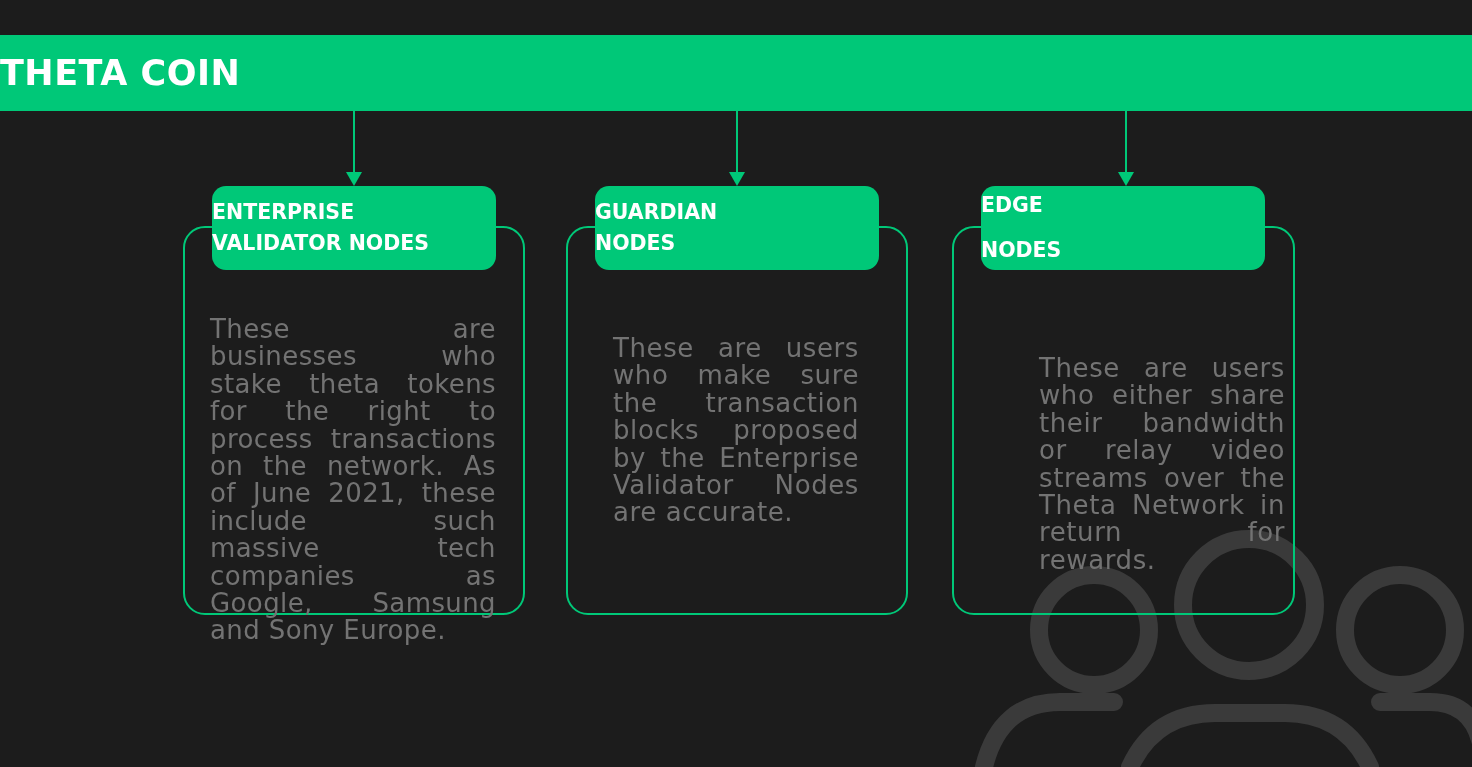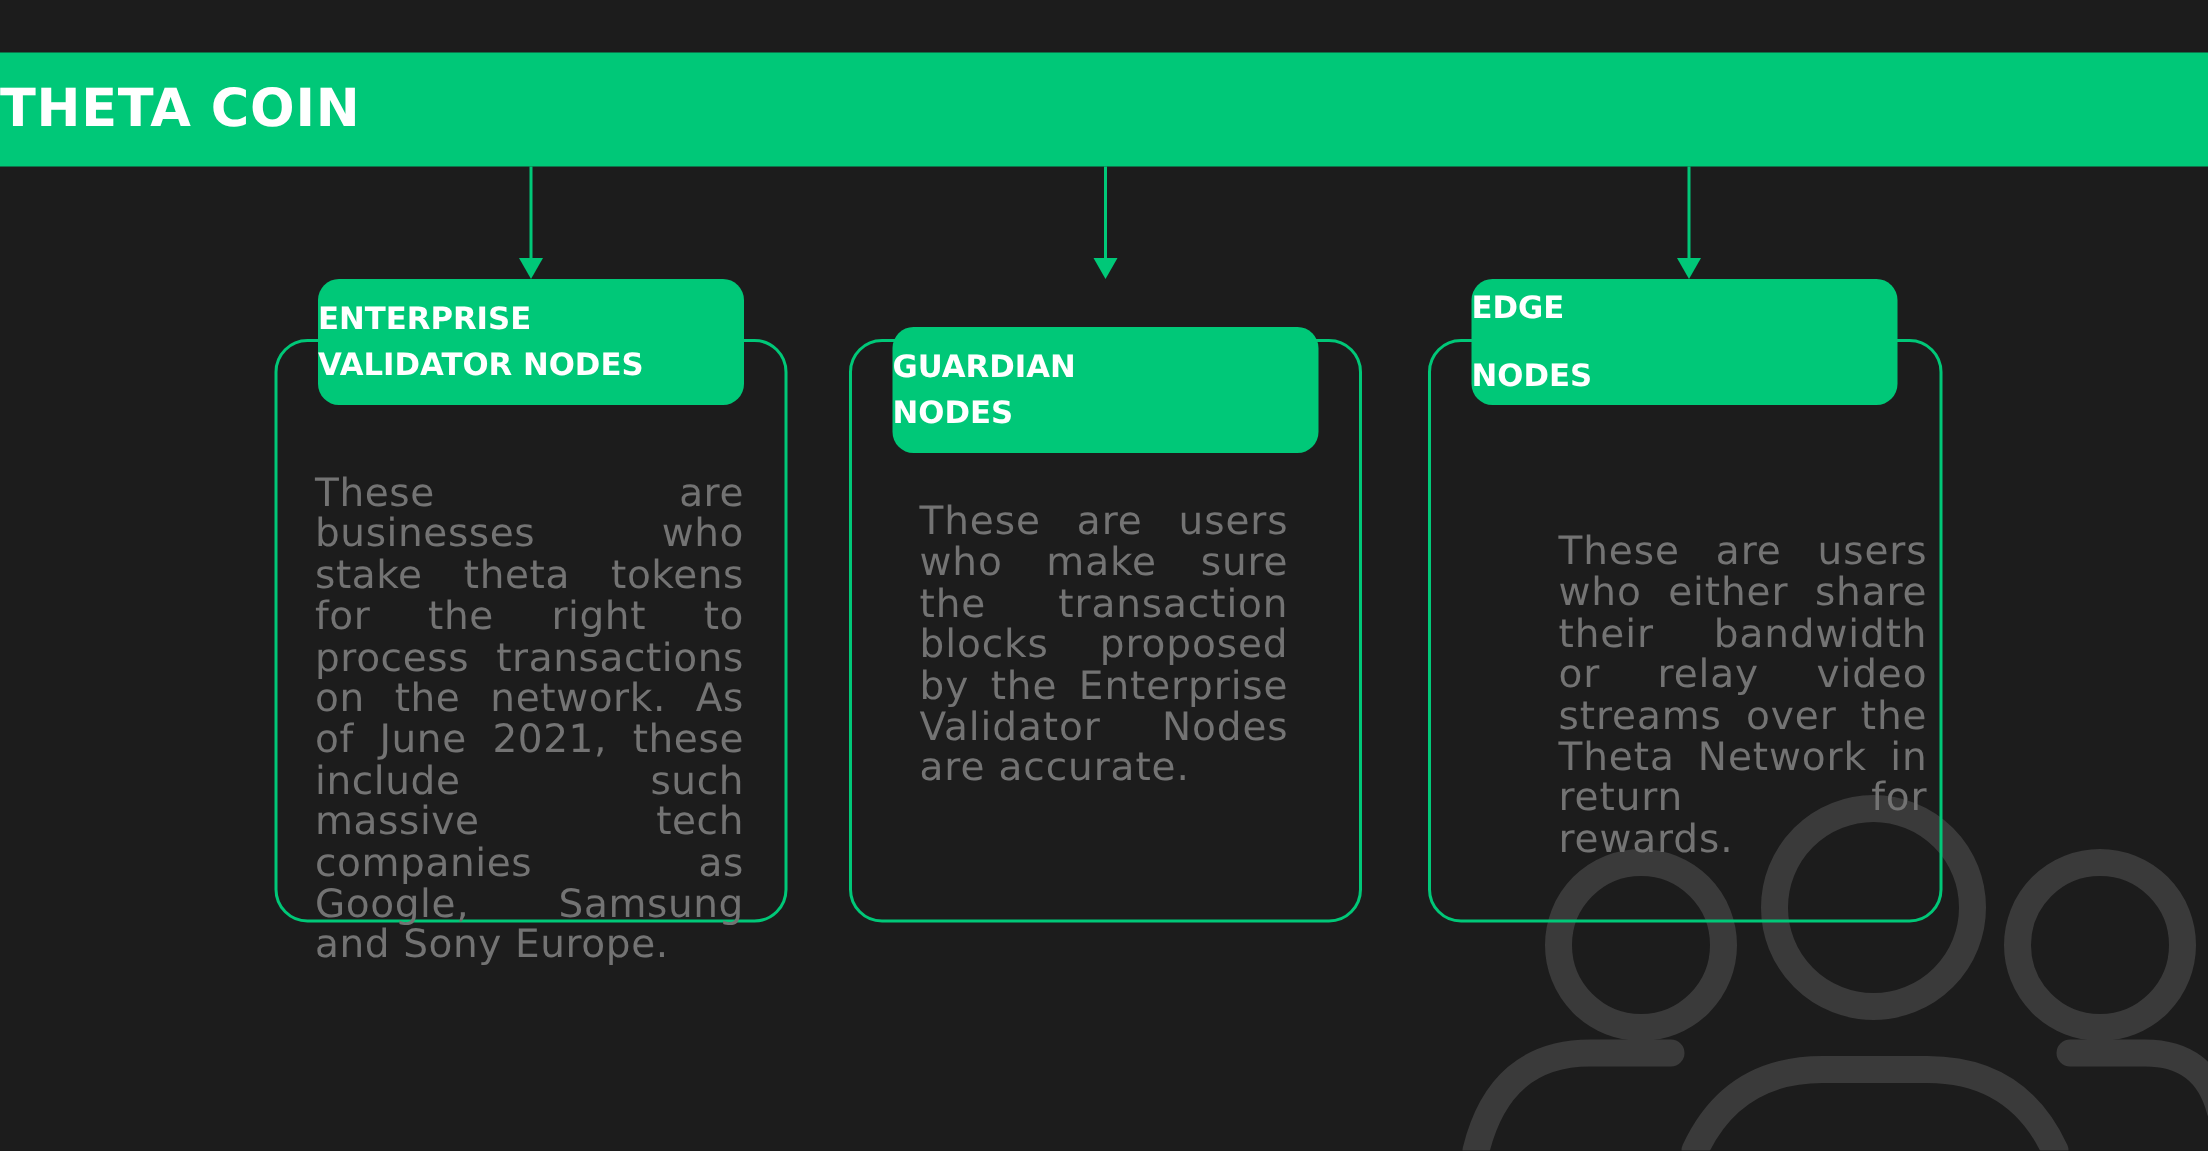--- a/index.html
+++ b/index.html
@@ -69,21 +69,21 @@
 <div class="arrow-head" style="left:1118px; top:172px;"></div>
 
 <div class="card" style="left:183px; width:338px;"></div>
 <div class="card-header" style="left:212px; width:284px;">
   <span>ENTERPRISE</span>
   <span>VALIDATOR NODES</span>
 </div>
 <div class="card-text wide" style="left:210px; top:316px; width:286px;">These are businesses who stake theta tokens for the right to process transactions on the network. As of June 2021, these include such massive tech companies as Google, Samsung and Sony Europe.</div>
 
 <div class="card" style="left:566px; width:338px;"></div>
-<div class="card-header" style="left:595px; width:284px;margin-top:32px;">
+<div class="card-header" style="left:595px; width:284px;">
   <span>GUARDIAN</span>
   <span>NODES</span>
 </div>
 <div class="card-text" style="left:613px; top:335px; width:246px;">These are users who make sure the transaction blocks proposed by the Enterprise Validator Nodes are accurate.</div>
 
 <div class="card" style="left:952px; width:339px;"></div>
 <div class="card-header" style="left:981px; width:284px;gap:14px;">
   <span>EDGE</span>
   <span>NODES</span>
 </div>

